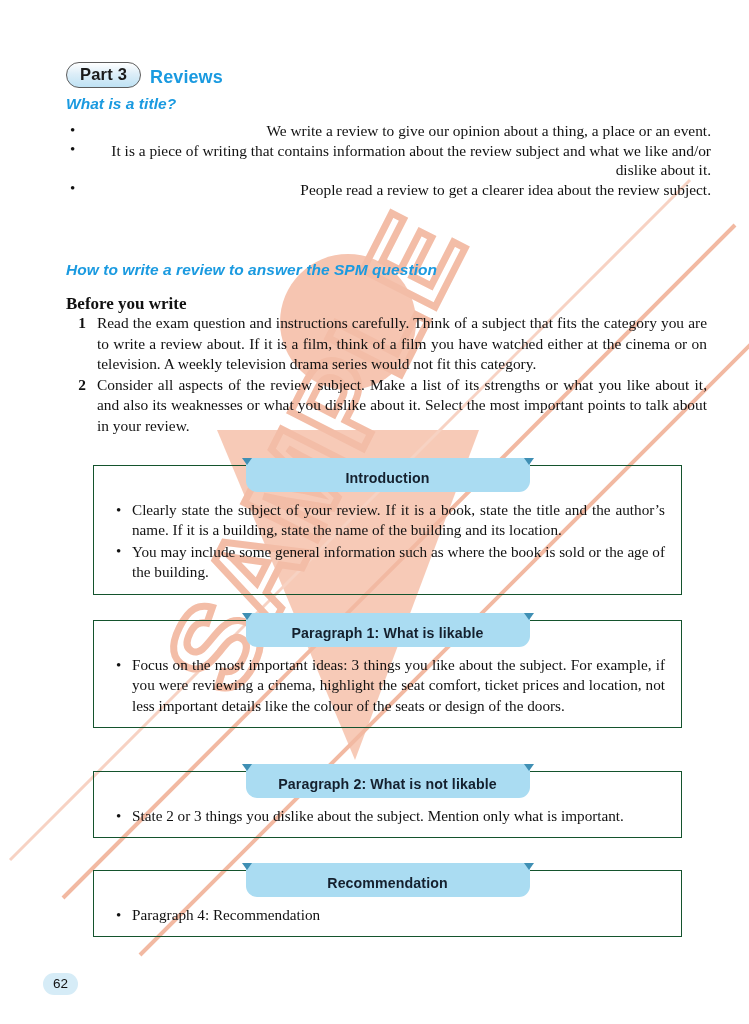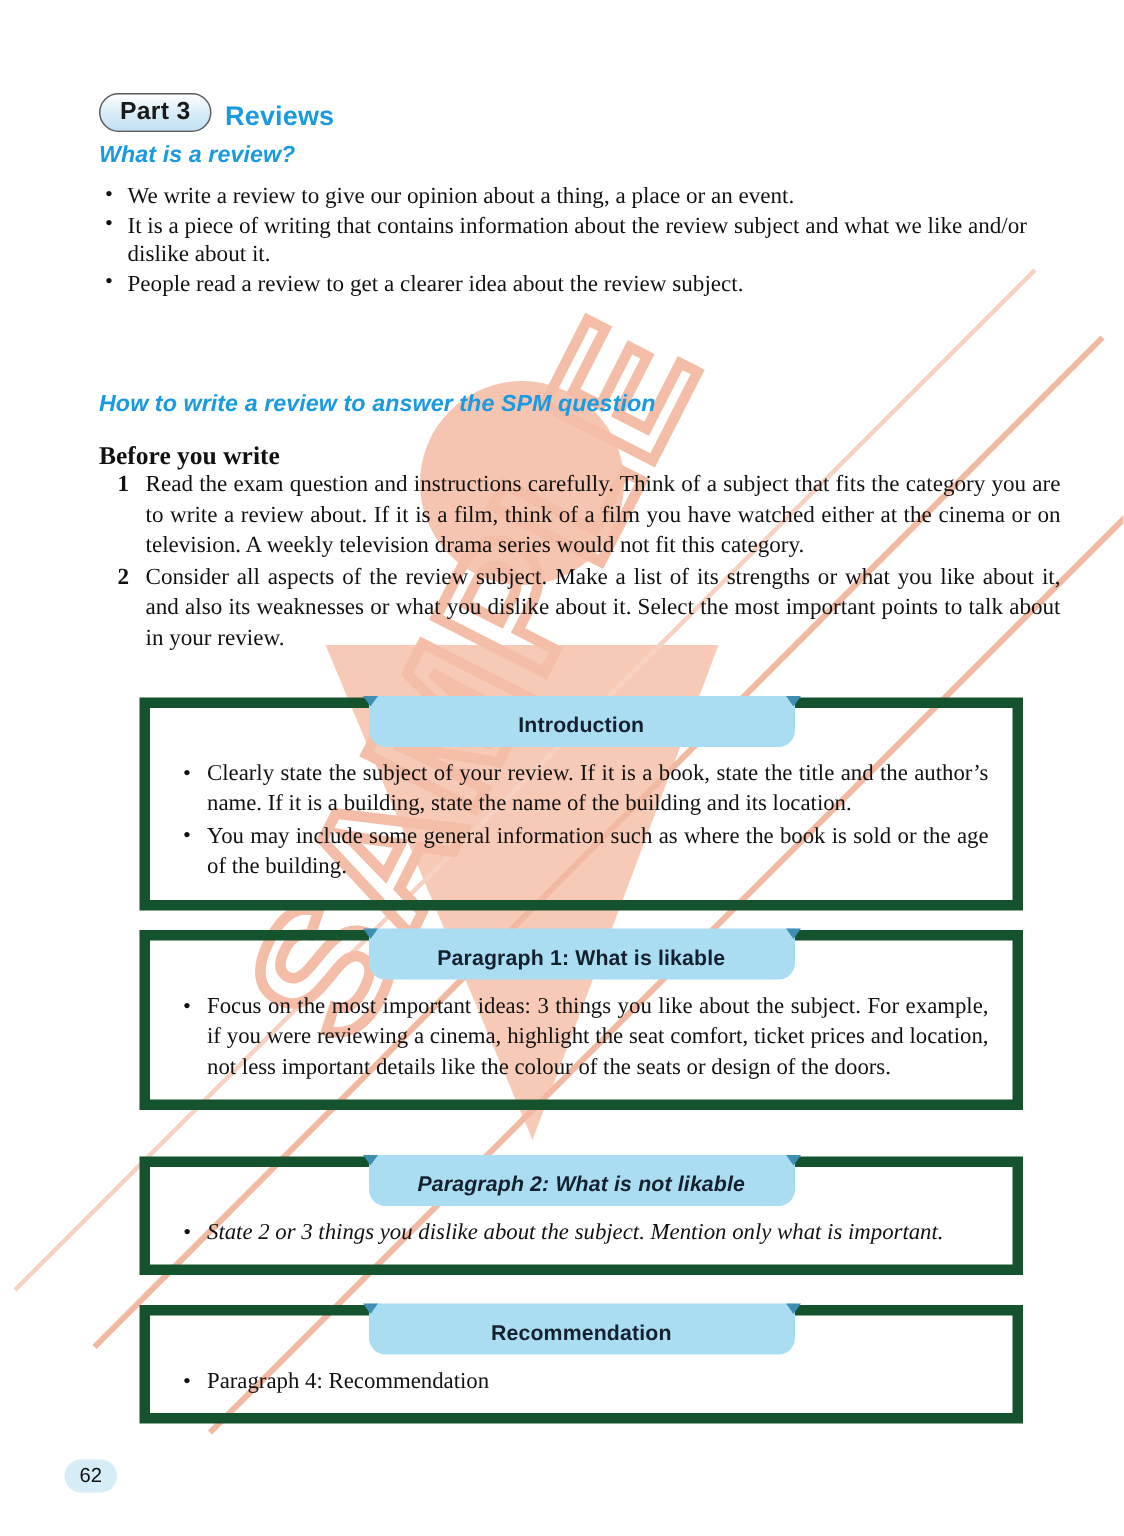--- a/index.html
+++ b/index.html
@@ -85,20 +85,21 @@
     padding: 0;
     list-style: none;
   }
   .bullet-list li {
     position: relative;
     padding-left: 19px;
     font-family: "Liberation Serif", serif;
     font-size: 15.4px;
     line-height: 19.5px;
     color: #111111;
+    text-align: right;
   }
   .bullet-list li::before {
     content: "\2022";
     position: absolute;
     left: 4px;
     top: -0.5px;
     font-size: 15px;
     color: #111111;
   }
 
@@ -147,21 +148,21 @@
     width: 641px;
   }
   #steps-list li + li { margin-top: 0px; }
 
   
   .section-box {
     position: absolute;
     left: 93px;
     width: 589px;
     box-sizing: border-box;
-    border: 7px solid #14532d;
+    border: 1px solid #14532d;
     background: transparent;
   }
   .banner-wrap {
     position: relative;
     height: 26px;
   }
   .banner {
     position: absolute;
     left: 50%;
     transform: translateX(-50%);
@@ -219,21 +220,21 @@
     left: 6px;
     top: -0.5px;
     font-size: 15px;
   }
   .box-body li + li { margin-top: 1px; }
   .box-body li.nojustify { text-align: left; }
 
   
   #box-introduction    { top: 465px; }
   #box-paragraph-1     { top: 620px; }
-  #box-paragraph-2     { top: 771px; font-style: italic; }
+  #box-paragraph-2     { top: 771px; }
   #box-recommendation  { top: 870px; }
 
   
   #page-number {
     position: absolute;
     left: 43px;
     top: 973px;
     min-width: 34px;
     padding: 3px 10px 4px 10px;
     border-radius: 11px;
@@ -264,21 +265,21 @@
     </g>
   </svg>
 
   <div id="content">
 
     <div class="part-header">
       <span class="part-badge">Part 3</span>
       <span class="part-title">Reviews</span>
     </div>
 
-    <div class="blue-heading" id="heading-what-is-review">What is a review?</div>
+    <div class="blue-heading" id="heading-what-is-review">What is a title?</div>
 
     <ul class="bullet-list" id="intro-bullets">
       <li>We write a review to give our opinion about a thing, a place or an event.</li>
       <li>It is a piece of writing that contains information about the review subject and what we like and/or dislike about it.</li>
       <li>People read a review to get a clearer idea about the review subject.</li>
     </ul>
 
     <div class="blue-heading" id="heading-how-to-write">How to write a review to answer the SPM question</div>
 
     <div id="before-you-write-label">Before you write</div>

